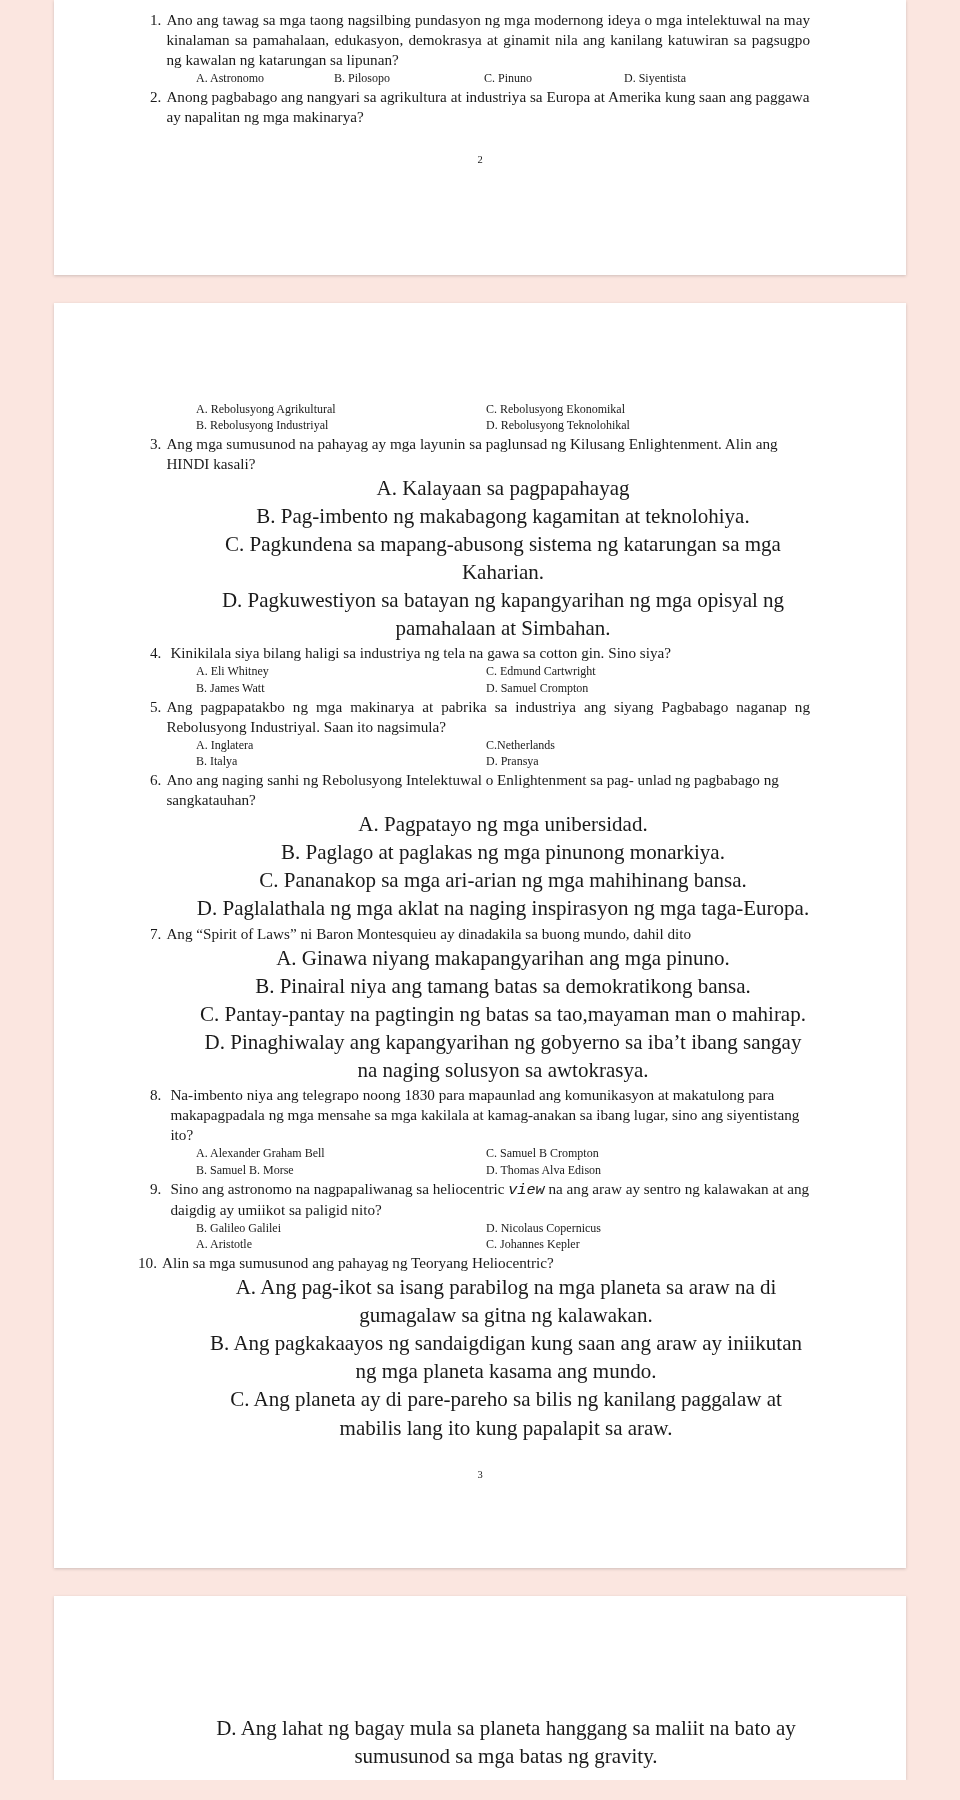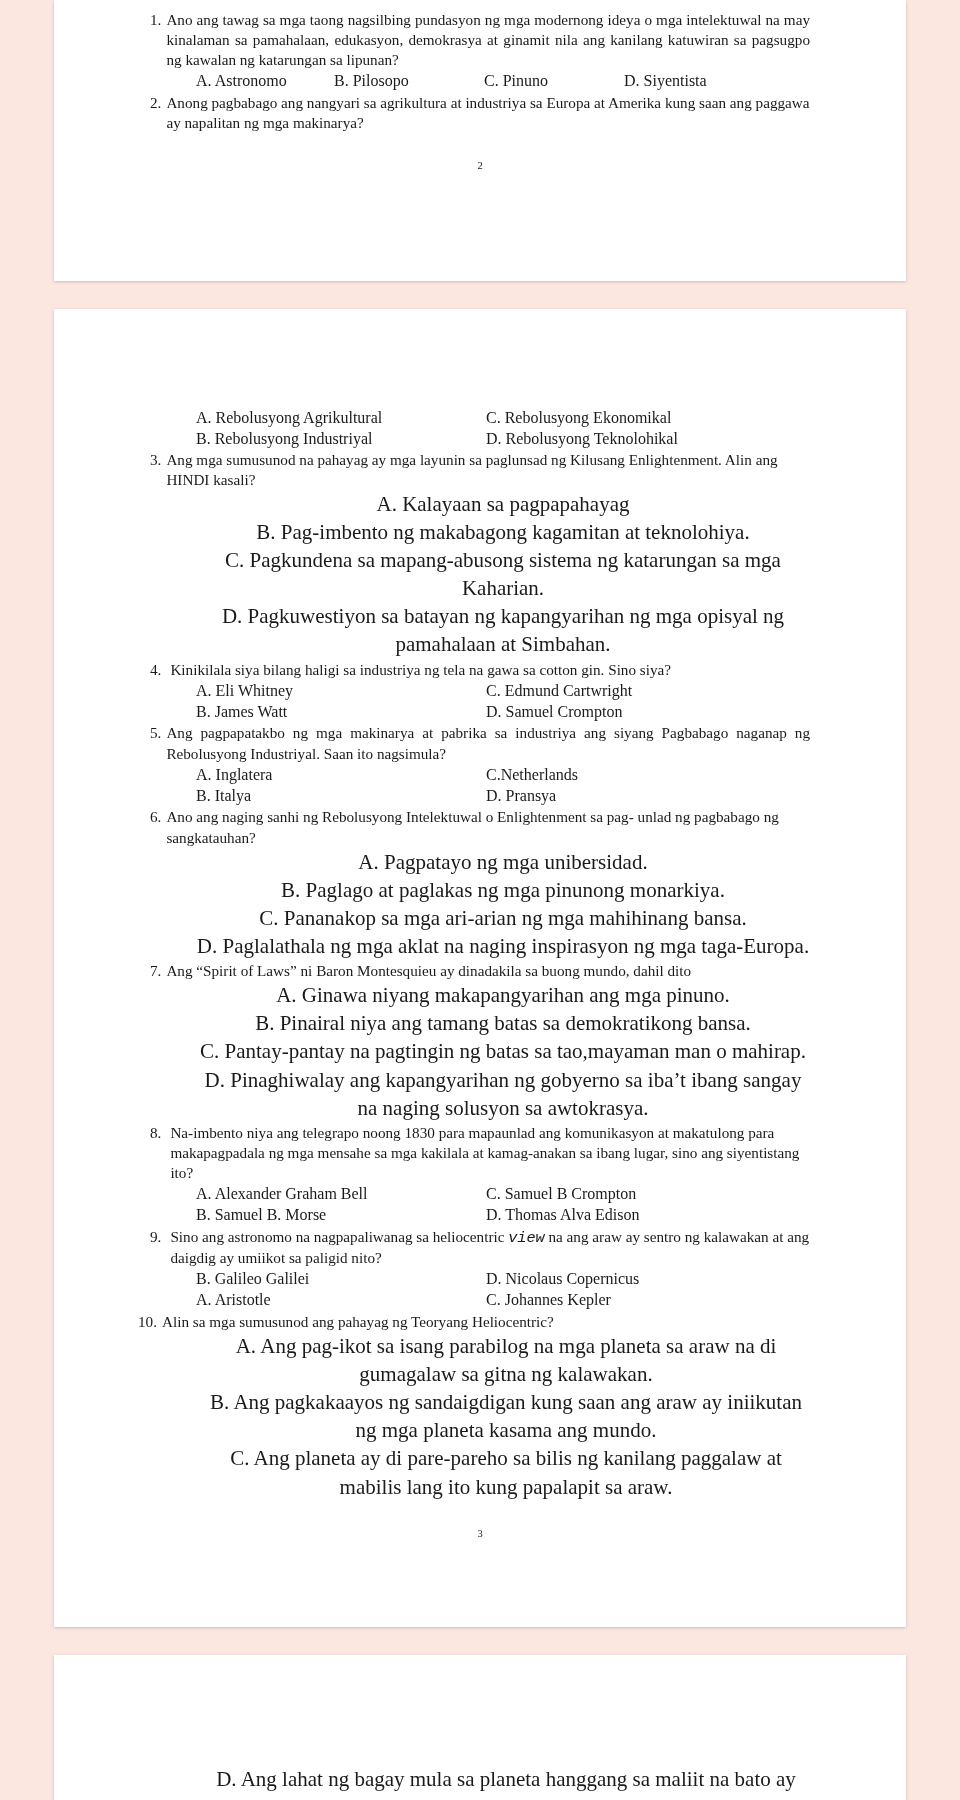--- a/index.html
+++ b/index.html
@@ -35,21 +35,21 @@
   }
   
   .page-1 { padding-top: 0; padding-bottom: 0; }
   .page-1 .page-inner { padding-top: 10px; }
   .page-1 .tail { height: 110px; }
 
   .page-2 .page-inner { padding-top: 0; border-radius: 13px; }
   .page-2 .head { height: 98px; }
   .page-2 .tail { height: 88px; }
 
-  .page-3 .page-inner { padding-top: 0; }
+  .page-3 .page-inner { padding-top: 8px; }
   .page-3 .head { height: 110px; }
   .page-3 .tail { height: 10px; }
 
   
   .q {
     font-size: 15.2px;
     line-height: 1.32;
     margin: 0 0 1px 0;
   }
   .q-line {
@@ -62,21 +62,21 @@
   }
   .q-text {
     flex: 1 1 auto;
     text-align: justify;
     text-justify: inter-word;
   }
   .q-text.nojust { text-align: left; }
   .choices-row {
     display: flex;
     padding-left: 46px;
-    font-size: 16px;
+    font-size: 12px;
     line-height: 1.34;
     align-items: center;
   }
   .ch {
     white-space: pre;
   }
   .ch-b { flex: 0 0 auto; }
   .ch-wide-a { flex: 0 0 290px; }
   .choice-line {
     padding-left: 46px;

